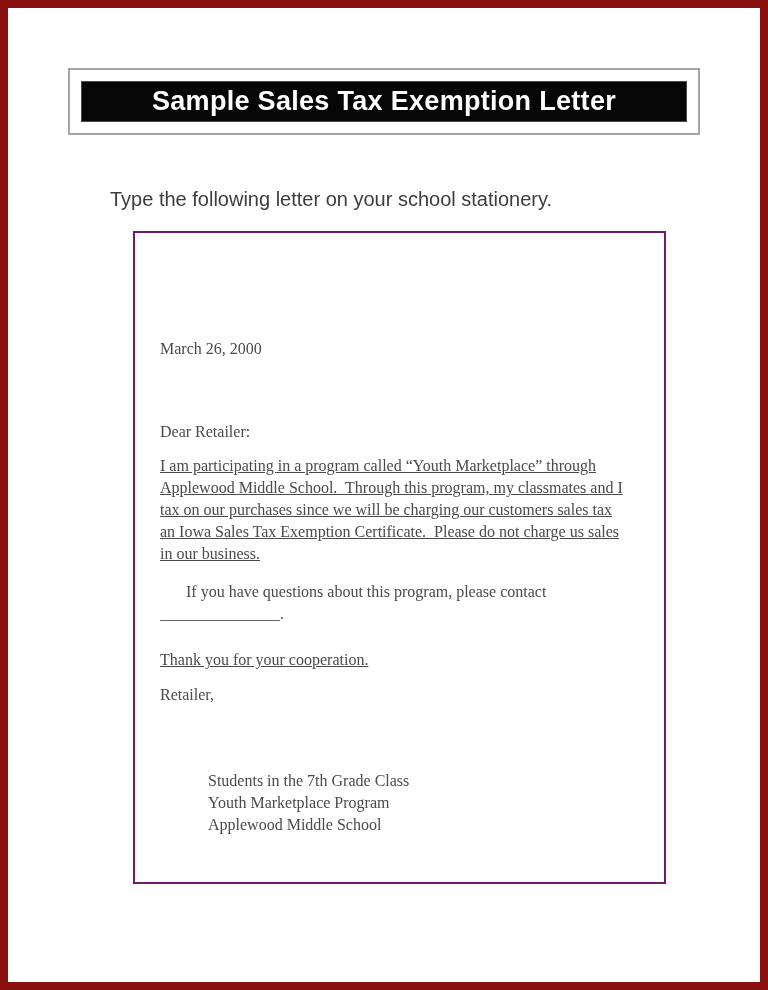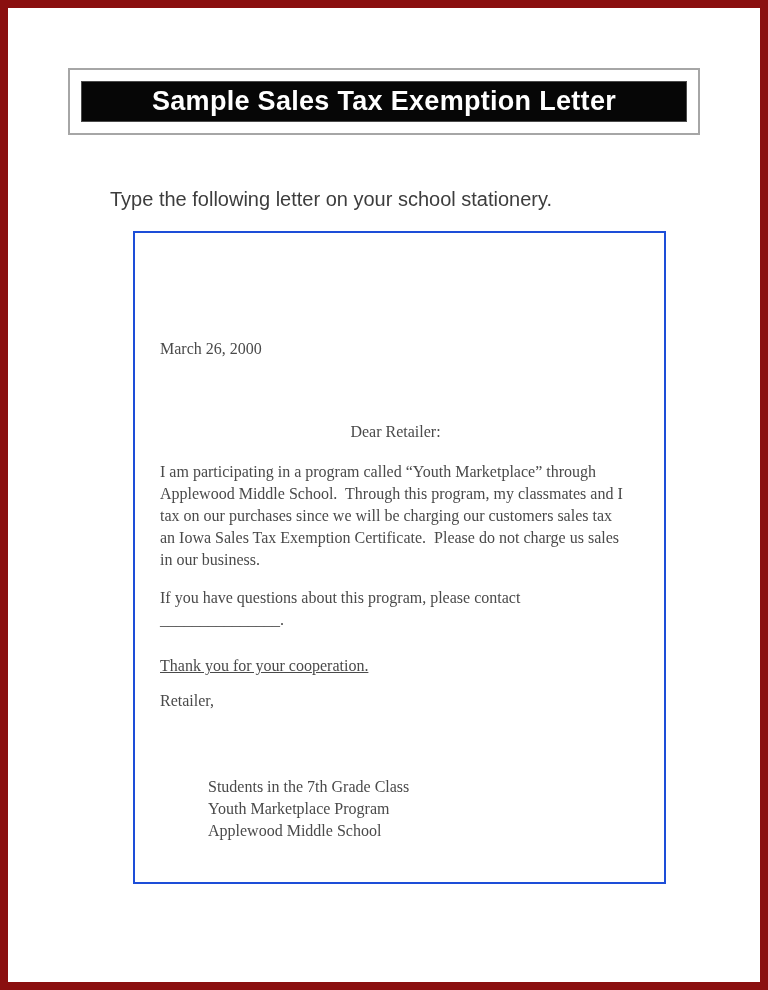--- a/index.html
+++ b/index.html
@@ -52,34 +52,34 @@
     color: #3d3d3d;
   }
 
   
   .letter-box {
     position: absolute;
     left: 125px;
     top: 223px;
     width: 533px;
     height: 653px;
-    border: 2px solid #1d4ed8;
+    border: 2px solid #701a75;
     background: #ffffff;
     padding: 0 33px 0 25px;
     font-family: "Liberation Serif", serif;
     font-size: 16px;
     color: #4a4a4a;
   }
 
   .date        { margin-top: 105px; line-height: 22px; }
-  .salutation  { margin-top: 61px;  line-height: 22px; text-align: center; }
-  .body-para   { margin-top: 18px; }
+  .salutation  { margin-top: 61px;  line-height: 22px; }
+  .body-para   { margin-top: 12px; text-decoration: underline; }
   .body-line   { line-height: 22px; white-space: pre; }
   .contact-para{ margin-top: 16px; }
-  .contact-line{ line-height: 22px; }
+  .contact-line{ line-height: 22px; margin-left: 26px; }
   .contact-blank{ line-height: 22px; letter-spacing: 0; }
   .thanks      { margin-top: 24px; line-height: 22px; text-decoration: underline; }
   .closing     { margin-top: 13px; line-height: 22px; }
   .signature   { margin-top: 64px; }
   .signature-line { line-height: 22px; margin-left: 48px; }
 </style>
 </head>
 <body>
 
 <div class="page">

